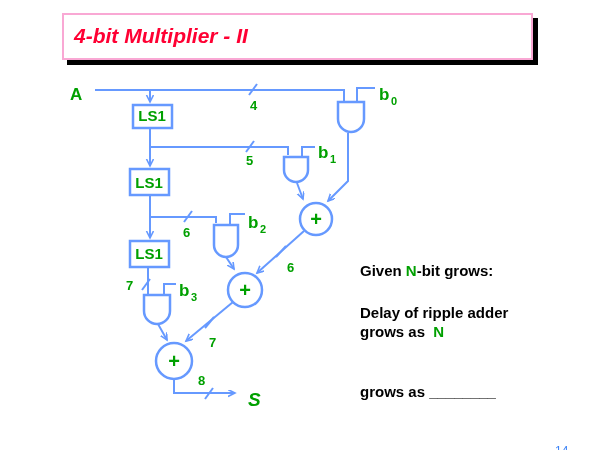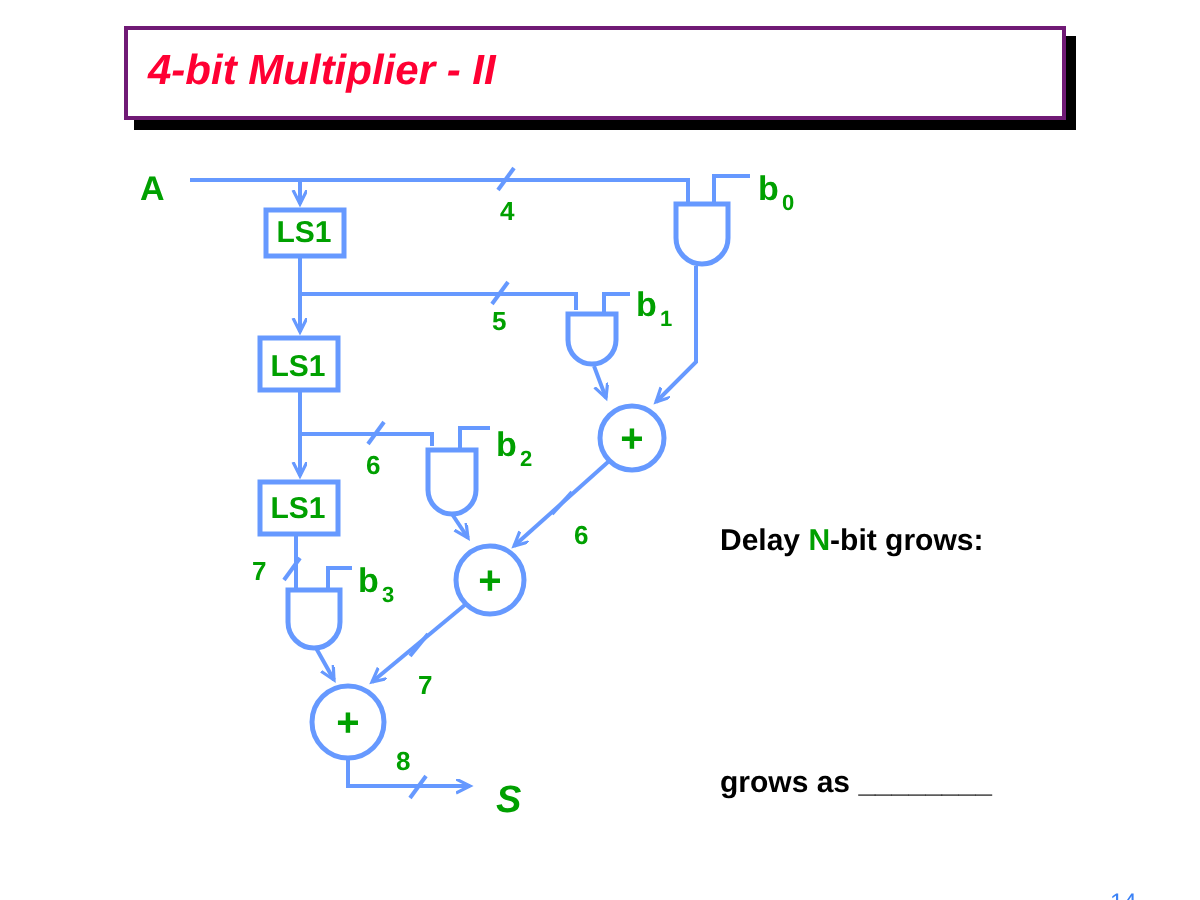--- a/index.html
+++ b/index.html
@@ -2,21 +2,21 @@
 <html><head>
 <meta charset="utf-8">
 <style>
   html,body { margin:0; padding:0; background:#fff; }
   .slide {
     position:relative; width:600px; height:450px; background:#fff;
     overflow:hidden; font-family:"Liberation Sans", sans-serif;
   }
   .title-box {
     position:absolute; left:62px; top:13px; width:467px; height:43px;
-    background:#fff; border:2px solid #701a75; box-shadow:5px 5px 0 0 #000;
+    background:#fff; border:2px solid #f9a8d4; box-shadow:5px 5px 0 0 #000;
   }
   .title-text {
     position:absolute; left:10px; top:9px;
     font-size:21px; font-weight:bold; font-style:italic; color:#ff0033;
     white-space:nowrap;
   }
   svg.diagram { position:absolute; left:0; top:0; }
   .wire  { stroke:#6699ff; stroke-width:2; fill:none; }
   .slash { stroke:#6699ff; stroke-width:2; fill:none; }
   .gate, .box, .adder { fill:#ffffff; stroke:#6699ff; stroke-width:2.5; }
@@ -113,20 +113,21 @@
 
     <text class="gnum" x="250" y="110">4</text>
     <text class="gnum" x="246" y="165">5</text>
     <text class="gnum" x="183" y="237">6</text>
     <text class="gnum" x="287" y="272">6</text>
     <text class="gnum" x="126" y="290">7</text>
     <text class="gnum" x="209" y="347">7</text>
     <text class="gnum" x="198" y="385">8</text>
   </svg>
 
-  <div class="notes" style="top:261px;"><span>Delay </span><span class="hl">N</span><span>-bit grows:</span></div>
+  <div class="notes" style="top:261px;"><span>Given </span><span class="hl">N</span><span>-bit grows:</span></div>
 
+  <div class="notes" style="top:303px;"><span>Delay of ripple adder</span><br><span>grows as  </span><span class="hl">N</span></div>
 
   <div class="notes" style="top:363px;"><br><span>grows as </span><span>________</span></div>
 
   <div class="page-number">14</div>
 
 </div>
 
 </body></html>

